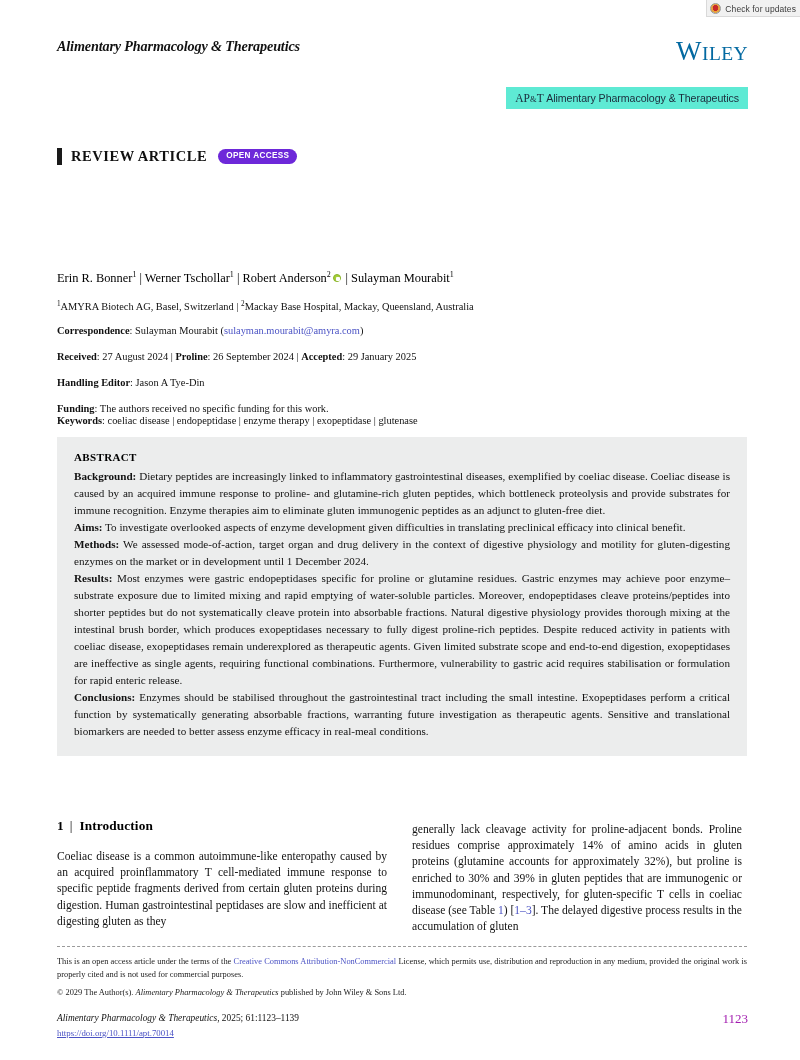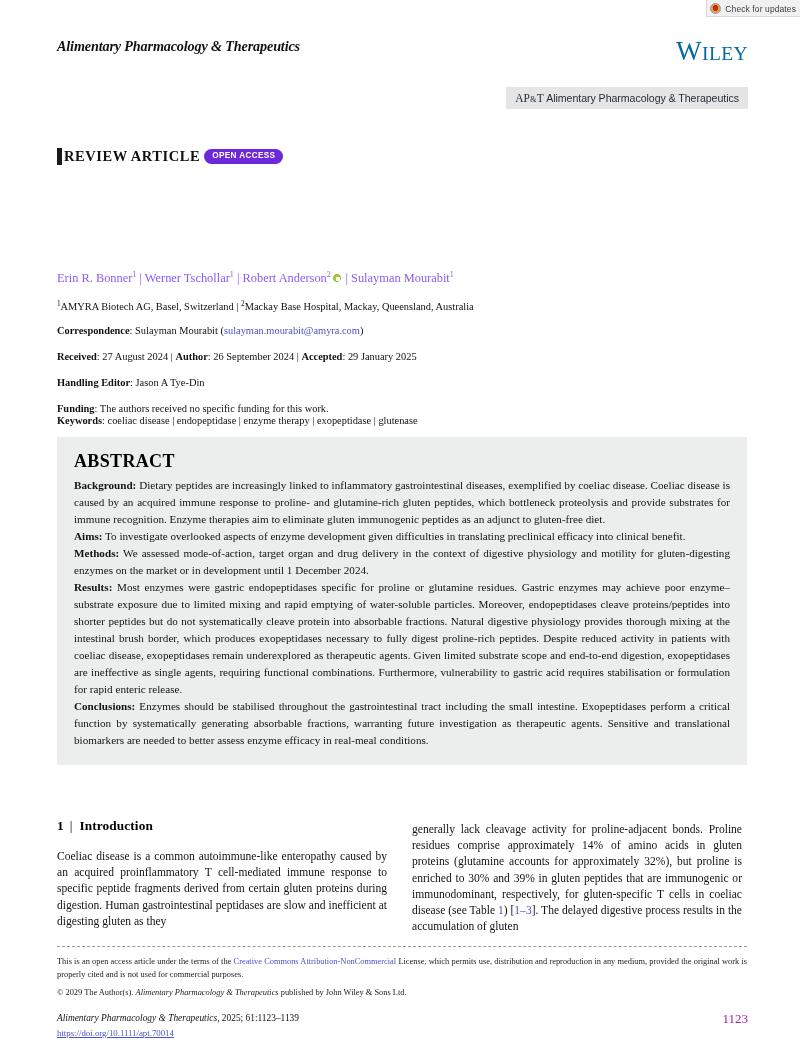--- a/index.html
+++ b/index.html
@@ -66,21 +66,21 @@
     letter-spacing: 0.4px;
     color: #0369a1;
     line-height: 1;
   }
   .wiley-logo .small { font-size: 19.5px; }
 
   .journal-badge {
     position: absolute;
     right: 52px;
     top: 87px;
-    background: #e5e5e5;
+    background: #5eead4;
     color: #1b2a3a;
     font-family: "Liberation Sans", sans-serif;
     font-size: 10.6px;
     padding: 4.5px 9px 5px 9px;
     letter-spacing: -0.05px;
     white-space: nowrap;
   }
   .journal-badge .apt {
     font-family: "Liberation Serif", serif;
     font-weight: normal;
@@ -89,21 +89,21 @@
   }
   .journal-badge .apt .amp { font-size: 8.5px; }
 
   
   .artrow {
     position: absolute;
     left: 57px;
     top: 148px;
     display: flex;
     align-items: center;
-    gap: 2px;
+    gap: 9px;
   }
   .artrow .bar {
     width: 5px; height: 17px; background: #1a1a1a; flex: 0 0 auto;
   }
   .artrow .label {
     font-family: "Liberation Serif", serif;
     font-weight: bold;
     font-size: 14.5px;
     letter-spacing: 0.55px;
     color: #111;
@@ -135,21 +135,21 @@
     color: #0d0d0d;
   }
 
   
   .authors {
     position: absolute;
     left: 57px;
     top: 270px;
     width: 680px;
     font-size: 12.4px;
-    color: #8b5cf6;
+    color: #000000;
     line-height: 1.3;
   }
   .authors sup { font-size: 8px; vertical-align: super; }
   .orcid {
     display: inline-block;
     width: 8.5px; height: 8.5px;
     border-radius: 50%;
     background: #a6ce39;
     border: 0.5px solid #8ab32c;
     position: relative;
@@ -197,21 +197,21 @@
     position: absolute;
     left: 57px;
     top: 437px;
     width: 690px;
     background: #eceded;
     padding: 14px 17px 16px 17px;
   }
   .abstract h2 {
     margin: 0 0 5px 0;
     font-family: "Liberation Serif", serif;
-    font-size: 18px;
+    font-size: 11px;
     font-weight: bold;
     letter-spacing: 0.35px;
   }
   .abs-p {
     margin: 0;
     font-size: 11.15px;
     line-height: 1.525;
     text-align: justify;
     text-justify: inter-word;
     color: #121212;
@@ -339,21 +339,21 @@
     <sup>2</sup><span>Mackay Base Hospital, Mackay, Queensland, Australia</span>
   </div>
 
   <div class="meta meta-correspondence">
     <b>Correspondence</b><span>: </span><span>Sulayman Mourabit</span><span> (</span><a class="link" href="#">sulayman.mourabit@amyra.com</a><span>)</span>
   </div>
 
   <div class="meta meta-dates">
     <b>Received</b><span>: </span><span>27 August 2024</span>
     <span>|</span>
-    <b>Author</b><span>: </span><span>26 September 2024</span>
+    <b>Proline</b><span>: </span><span>26 September 2024</span>
     <span>|</span>
     <b>Accepted</b><span>: </span><span>29 January 2025</span>
   </div>
 
   <div class="meta meta-editor">
     <b>Handling Editor</b><span>: </span><span>Jason A Tye-Din</span>
   </div>
 
   <div class="meta meta-funding">
     <b>Funding</b><span>: </span><span>The authors received no specific funding for this work.</span>

